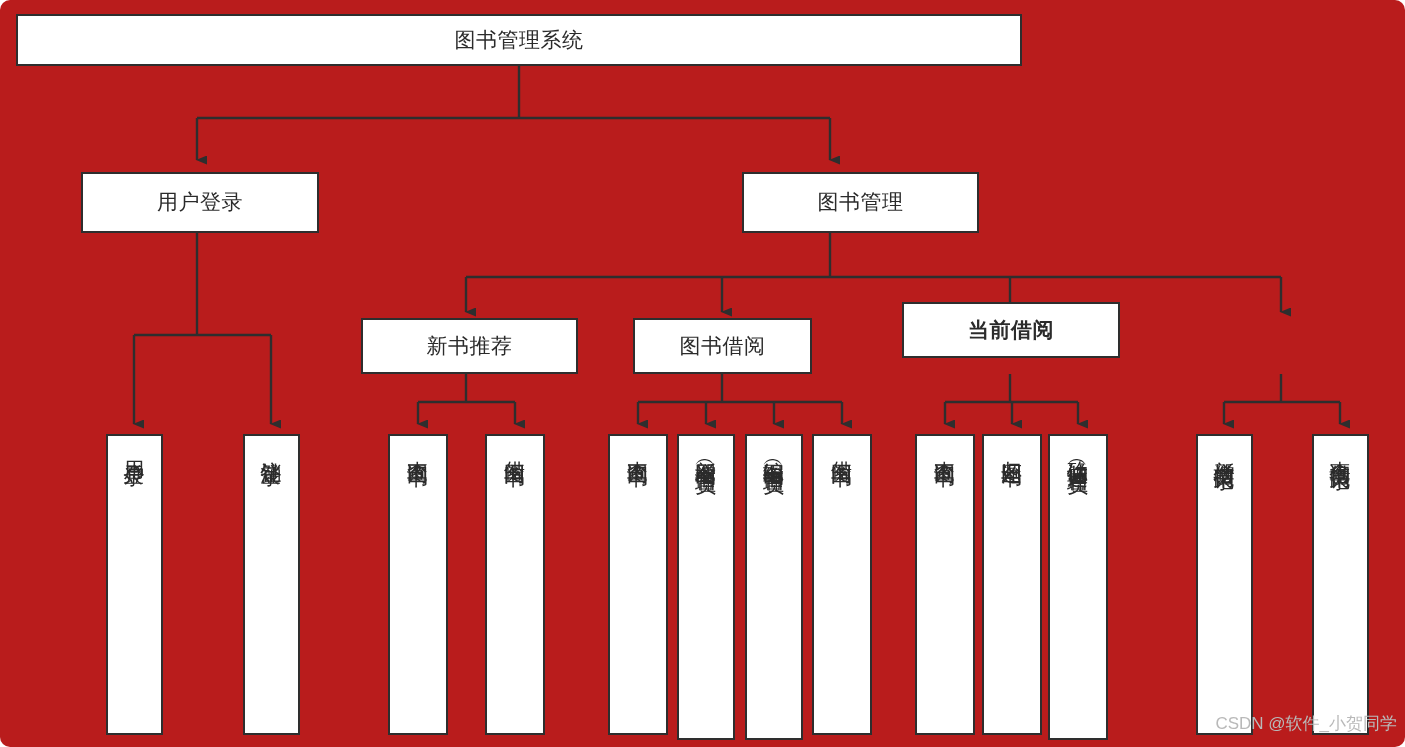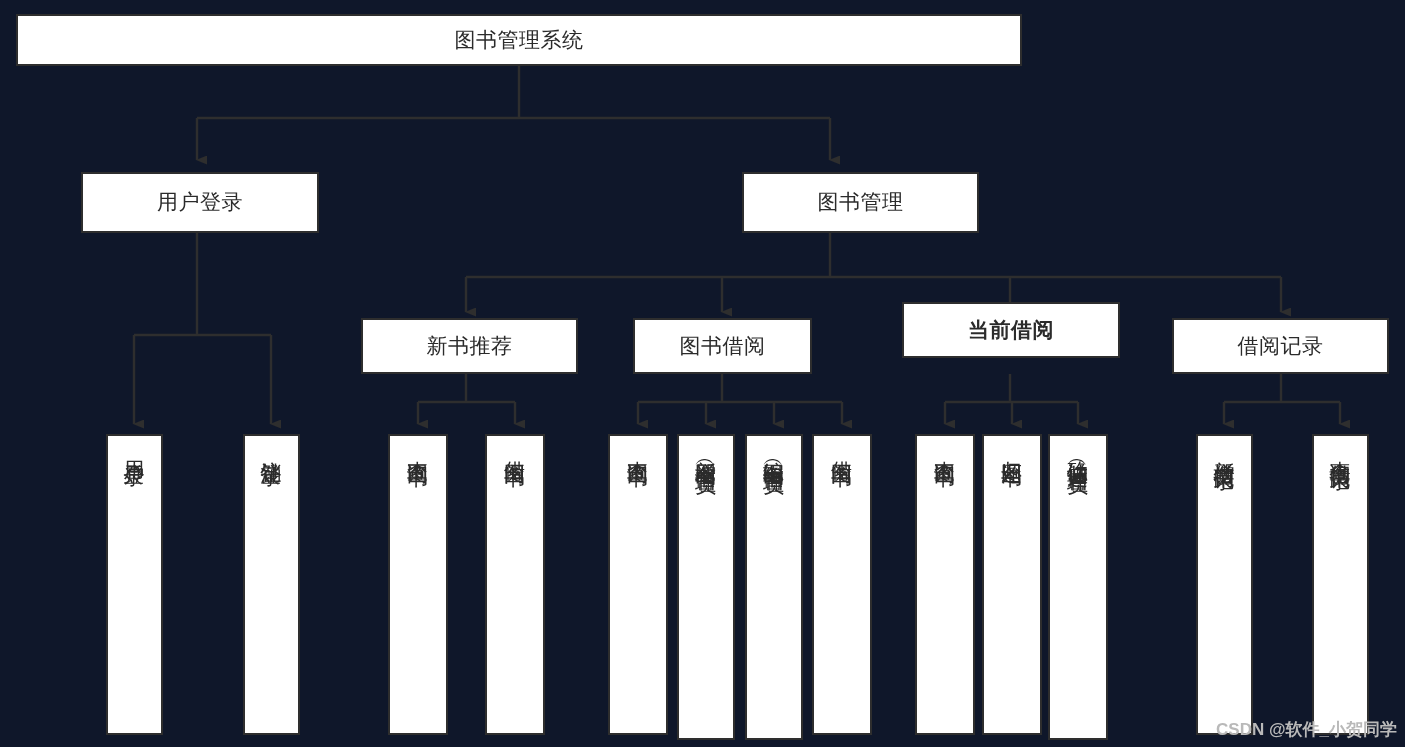--- a/index.html
+++ b/index.html
@@ -7,22 +7,23 @@
     padding: 0;
     background: #ffffff;
   }
   body {
     font-family: "Liberation Sans", "DejaVu Sans", sans-serif;
   }
   #diagram-root {
     position: relative;
     width: 1405px;
     height: 747px;
-    background: #0f172a;
+    background: #b91c1c;
     overflow: hidden;
+    border-radius: 10px;
   }
   #diagram-svg {
     position: absolute;
     left: 0;
     top: 0;
     width: 1405px;
     height: 747px;
   }
   .node-box {
     position: absolute;
@@ -51,26 +52,25 @@
   .vertical .node-label {
     writing-mode: vertical-rl;
     text-orientation: upright;
     font-size: 21px;
     letter-spacing: 2px;
     line-height: 1;
   }
   #watermark {
     position: absolute;
     right: 8px;
-    bottom: 6px;
+    bottom: 12px;
     font-size: 17px;
     color: #b9b9b9;
     user-select: none;
     white-space: nowrap;
-    font-weight: bold;
   }
 </style>
 </head>
 <body>
 
 <div id="diagram-root">
 
   <svg id="diagram-svg" viewBox="0 0 1405 747">
     <defs>
       <marker id="arrowhead" markerWidth="9" markerHeight="11" refX="4.5" refY="10" orient="auto" markerUnits="userSpaceOnUse">
@@ -134,23 +134,20 @@
 
   <div class="node-box horizontal" style="left:633px; top:318px; width:179px; height:56px;">
     <span class="node-label">图书借阅</span>
   </div>
   <div class="node-box horizontal" style="left:361px; top:318px; width:217px; height:56px;">
     <span class="node-label">新书推荐</span>
   </div>
   <div class="node-box horizontal" style="left:902px; top:302px; width:218px; height:56px;font-weight:bold;">
     <span class="node-label">当前借阅</span>
   </div>
-  <div class="node-box horizontal" style="left:1172px; top:318px; width:217px; height:56px;">
-    <span class="node-label">借阅记录</span>
-  </div>
 
   <div class="node-box vertical" style="left:106px; top:434px; width:57px; height:301px;">
     <span class="node-label">用户登录</span>
   </div>
   <div class="node-box vertical" style="left:243px; top:434px; width:57px; height:301px;">
     <span class="node-label">注销登录</span>
   </div>
 
   <div class="node-box vertical" style="left:388px; top:434px; width:60px; height:301px;">
     <span class="node-label">查询图书</span>

